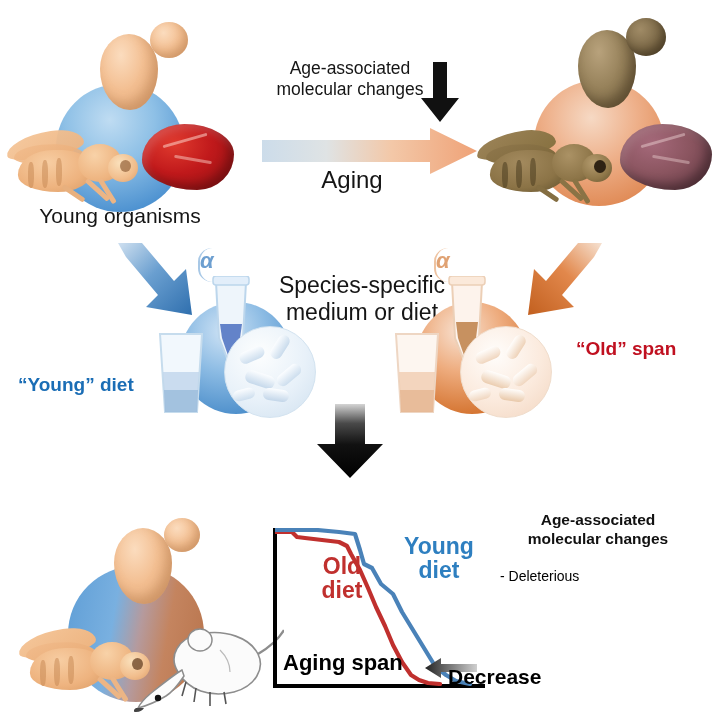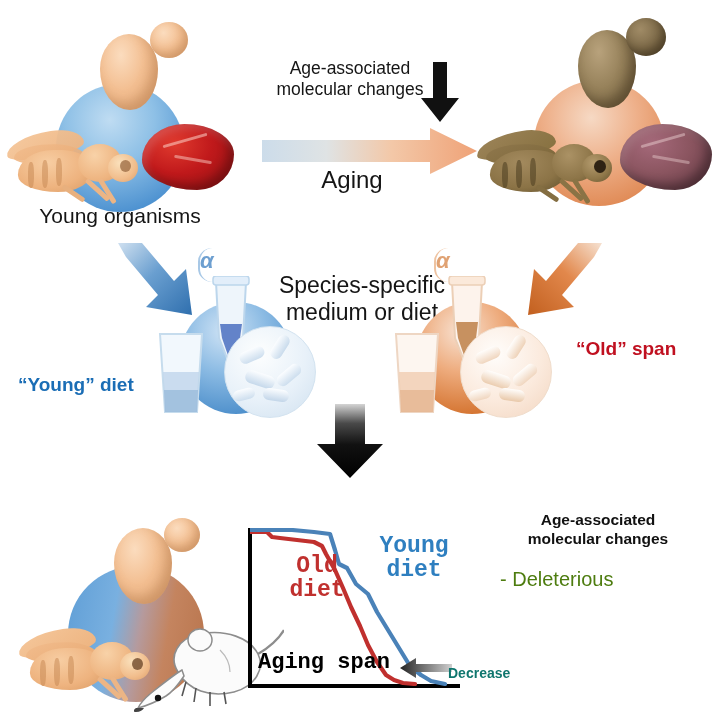--- a/index.html
+++ b/index.html
@@ -38,25 +38,25 @@
   .lbl{position:absolute;font-size:21px;color:#151515;}
   .big{font-size:23px;}
   .dietlabel{position:absolute;font-size:19px;font-weight:bold;}
 
   
   .chart{position:absolute;}
   .axisV{position:absolute;background:#000;}
   .axisH{position:absolute;background:#000;}
   .curvelbl{position:absolute;font-weight:bold;font-size:23px;line-height:1.05;text-align:center;}
   .lifespan{position:absolute;font-weight:bold;font-size:22px;color:#000;}
-  .decrease{position:absolute;font-weight:bold;font-size:14px;color:#0f766e;}
+  .decrease{position:absolute;font-weight:bold;font-size:21px;color:#000000;}
 
   
   .panel-title{position:absolute;font-weight:bold;font-size:15.5px;text-align:center;line-height:1.25;}
-  .bullet{position:absolute;font-size:20px;color:#4d7c0f;white-space:nowrap;}
+  .bullet{position:absolute;font-size:14px;color:#000000;white-space:nowrap;}
 
   
   .mouse{position:absolute;}
 </style>
 </head>
 <body>
 
 <div class="stage">
 
   <div class="orgwrap" style="left:-6px;top:6px;">
@@ -288,21 +288,21 @@
       <path d="M48 60 C38 66 26 76 16 84 C10 89 6 94 4 98 C12 96 22 92 32 86 C40 81 46 72 50 66 Z" fill="#fcfcfc" stroke="#8d8d8d" stroke-width="1.5"></path>
       <circle cx="24" cy="88" r="3.2" fill="#111"></circle>
       <path d="M2 98 C-1 100 -1 102 2 102 C6 102 9 100 10 98 Z" fill="#444"></path>
       <ellipse cx="66" cy="30" rx="12" ry="11" fill="#fbfbfb" stroke="#8d8d8d" stroke-width="1.5"></ellipse>
       <path d="M124 44 C134 38 144 30 150 20" stroke="#8d8d8d" stroke-width="2.4" fill="none"></path>
       <path d="M52 72 L48 86 M62 78 L60 92 M76 82 L76 96 M90 82 L92 94" stroke="#555" stroke-width="1.6" fill="none"></path>
       <path d="M86 40 C92 46 96 54 96 62" stroke="#bbb" stroke-width="1.2" fill="none"></path>
     </svg>
   </div>
 
-  <div class="chart" style="left:248px;top:528px;width:216px;height:164px;font-family:Liberation Mono, monospace;">
+  <div class="chart" style="left:273px;top:528px;width:216px;height:164px;">
 
     <div class="axisV" style="left:0;top:0;width:4px;height:160px;"></div>
     <div class="axisH" style="left:0;top:156px;width:212px;height:4px;"></div>
 
     <svg style="position:absolute;left:2px;top:0;" width="212" height="158" viewBox="0 0 212 158">
       <polyline fill="none" stroke="#c0302e" stroke-width="4.2" stroke-linejoin="round" stroke-linecap="round" points="0,4 17,4 22,9 30,10 47,12 64,14 72,18 76,26 85,42 93,60 101,79 110,98 118,117 127,134 136,147 144,152 153,155 165,156"></polyline>
       <polyline fill="none" stroke="#4a82b8" stroke-width="4.2" stroke-linejoin="round" stroke-linecap="round" points="0,2 21,2 42,2 64,4 80,6 85,22 89,36 97,40 106,56 118,66 127,84 138,102 149,120 160,138 171,147 181,153 195,156"></polyline>
     </svg>
 
     <div class="curvelbl" style="left:32px;top:26px;width:74px;color:#c0302e;">

